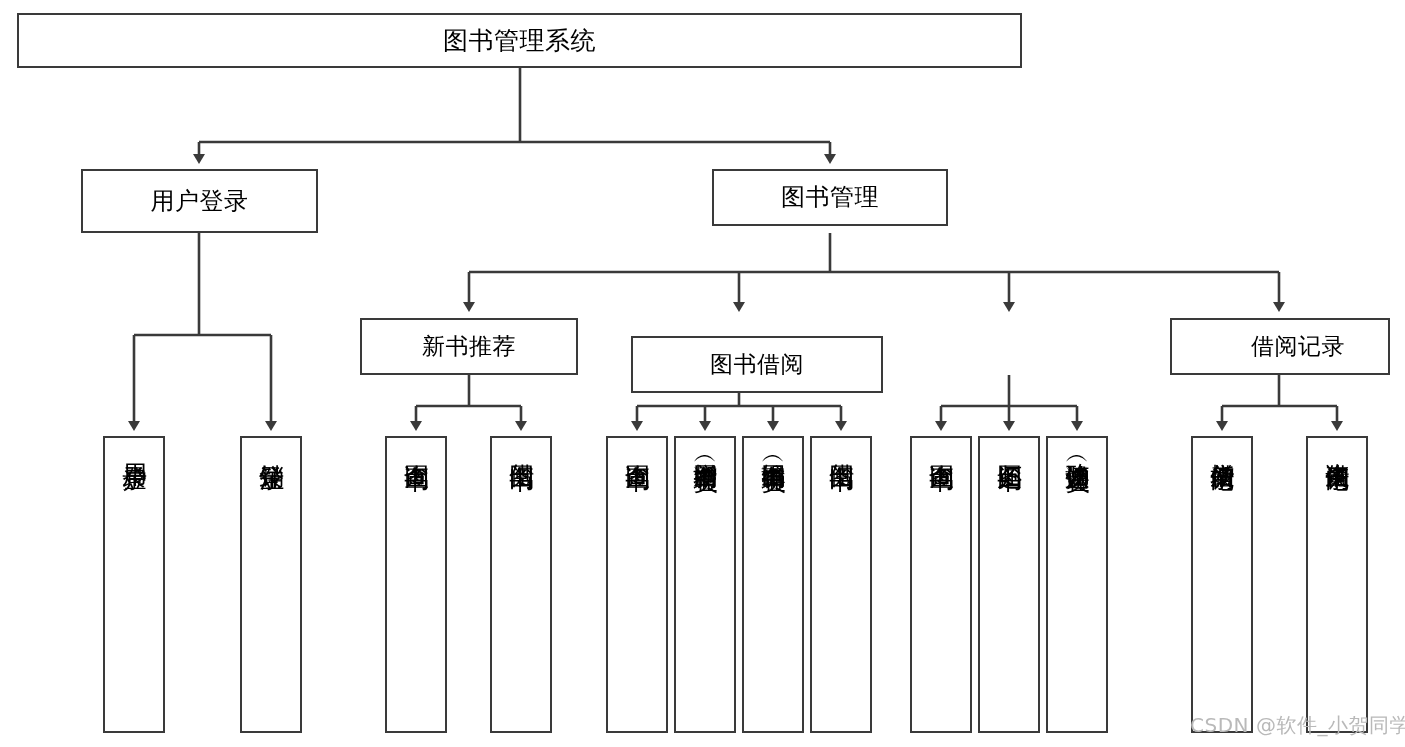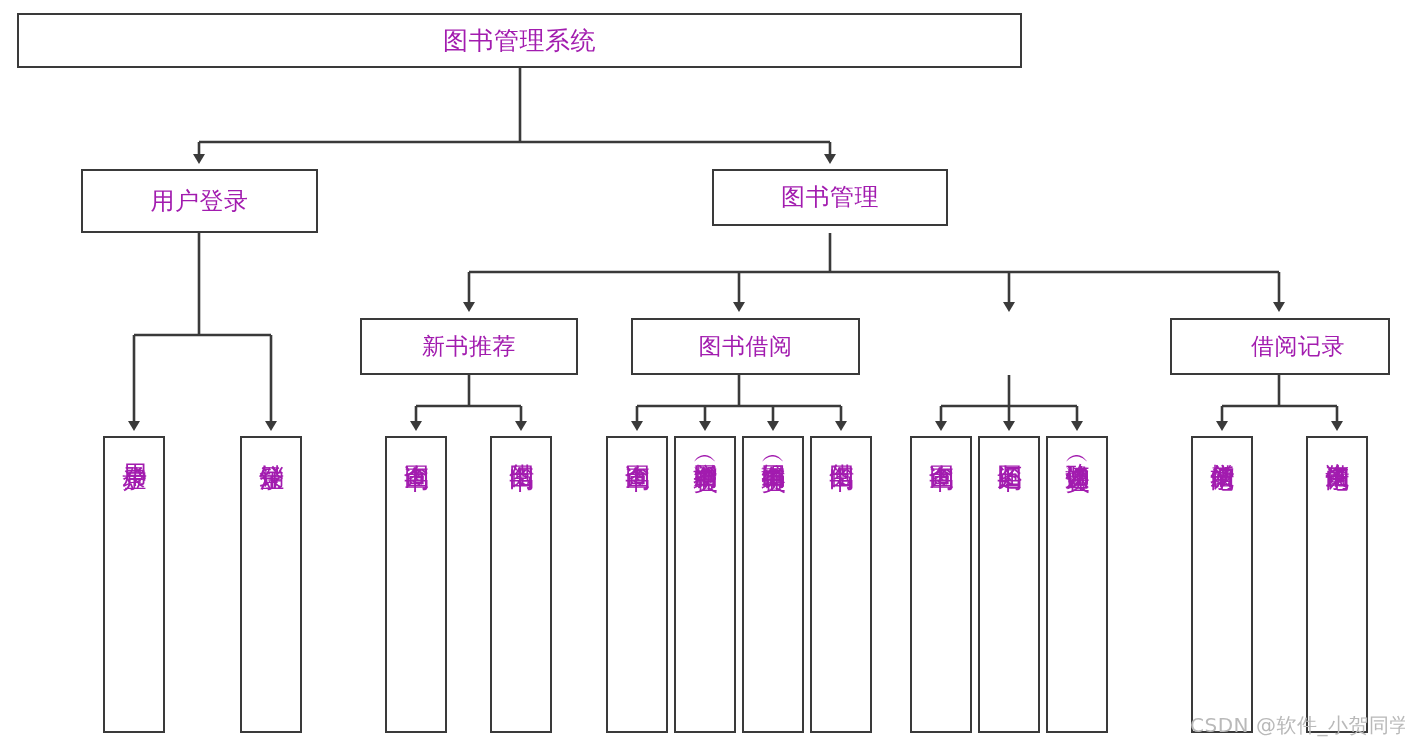--- a/index.html
+++ b/index.html
@@ -29,21 +29,21 @@
   }
   .node {
     position: absolute;
     box-sizing: border-box;
     background: #ffffff;
     border: 2px solid #3a3a3a;
     display: flex;
     align-items: center;
     justify-content: center;
     text-align: center;
-    color: #a21caf;
+    color: #000000;
   }
   .node .label {
     display: block;
     line-height: 1.18;
     letter-spacing: 0.5px;
     white-space: pre-line;
   }
   .node.root .label { font-size: 25px; }
   .node.lvl2 .label { font-size: 24px; }
   .node.lvl3 .label { font-size: 23px; }
@@ -138,21 +138,21 @@
   </div>
 
   <div class="node lvl2" style="left:712px; top:169px; width:236px; height:57px;">
     <span class="label">图书管理</span>
   </div>
 
   <div class="node lvl3" style="left:360px; top:318px; width:218px; height:57px;">
     <span class="label">新书推荐</span>
   </div>
 
-  <div class="node lvl3" style="left:631px; top:318px; width:229px; height:57px;">
+  <div class="node lvl3" style="left:631px; top:336px; width:252px; height:57px;">
     <span class="label">图书借阅</span>
   </div>
 
 
   <div class="node lvl3" style="left:1170px; top:318px; width:220px; height:57px;padding-left:36px;">
     <span class="label">借阅记录</span>
   </div>
 
   <div class="node leaf" style="left:103px; top:436px; width:62px; height:297px;">
     <span class="label">用户登录</span>

